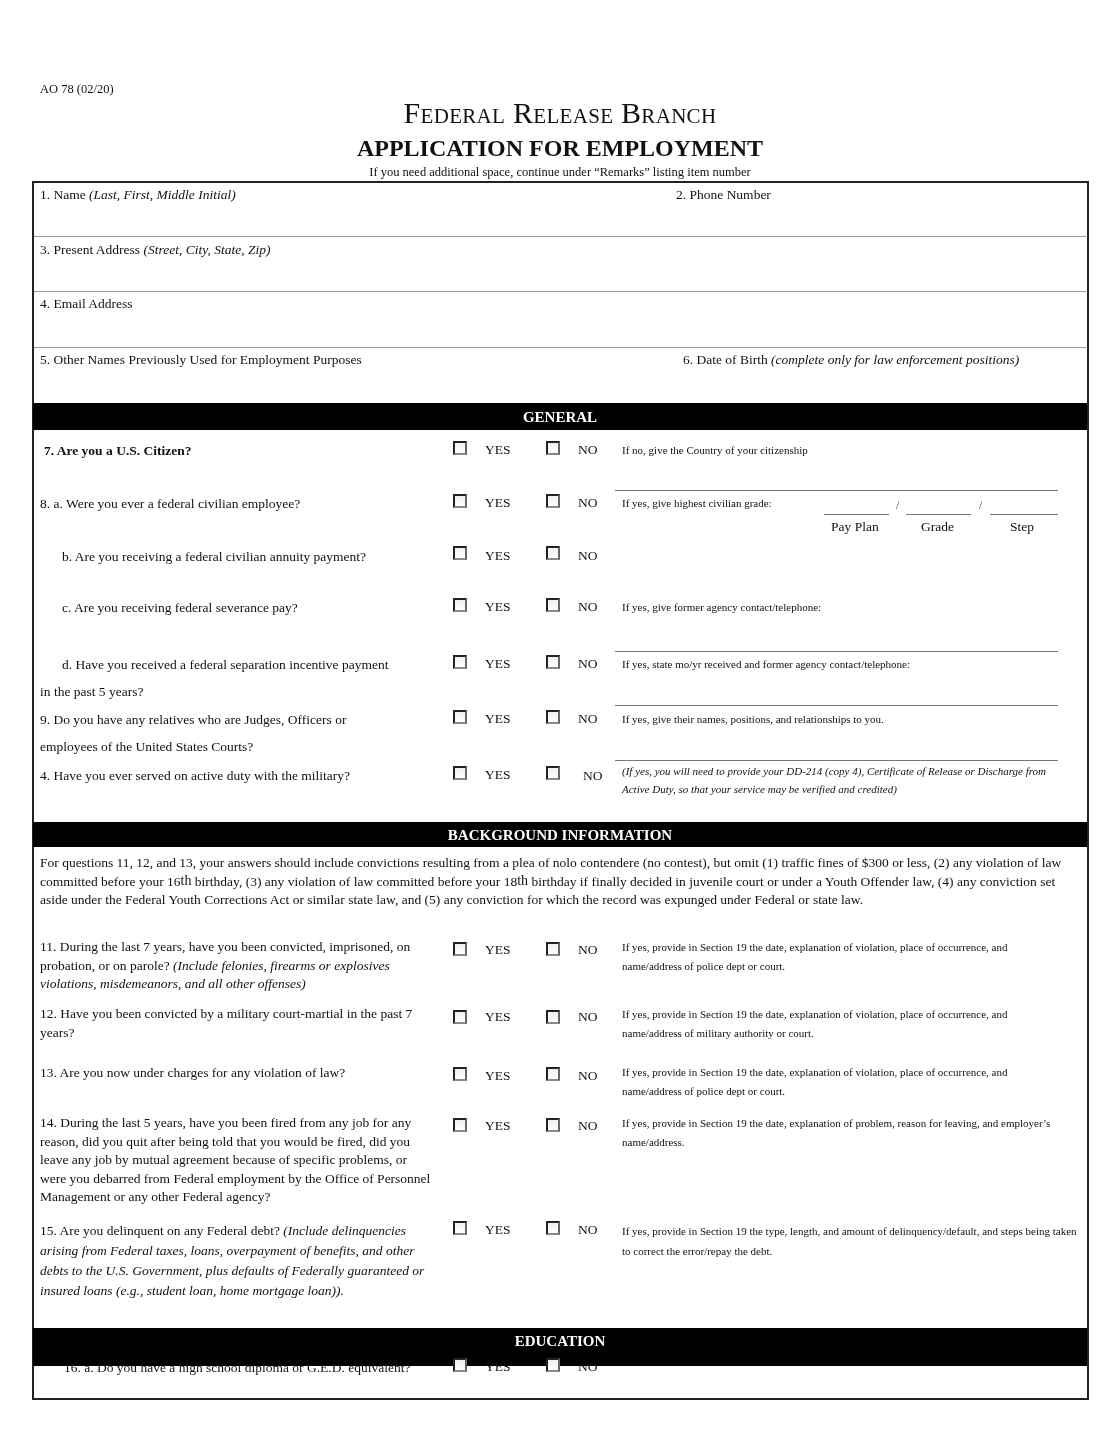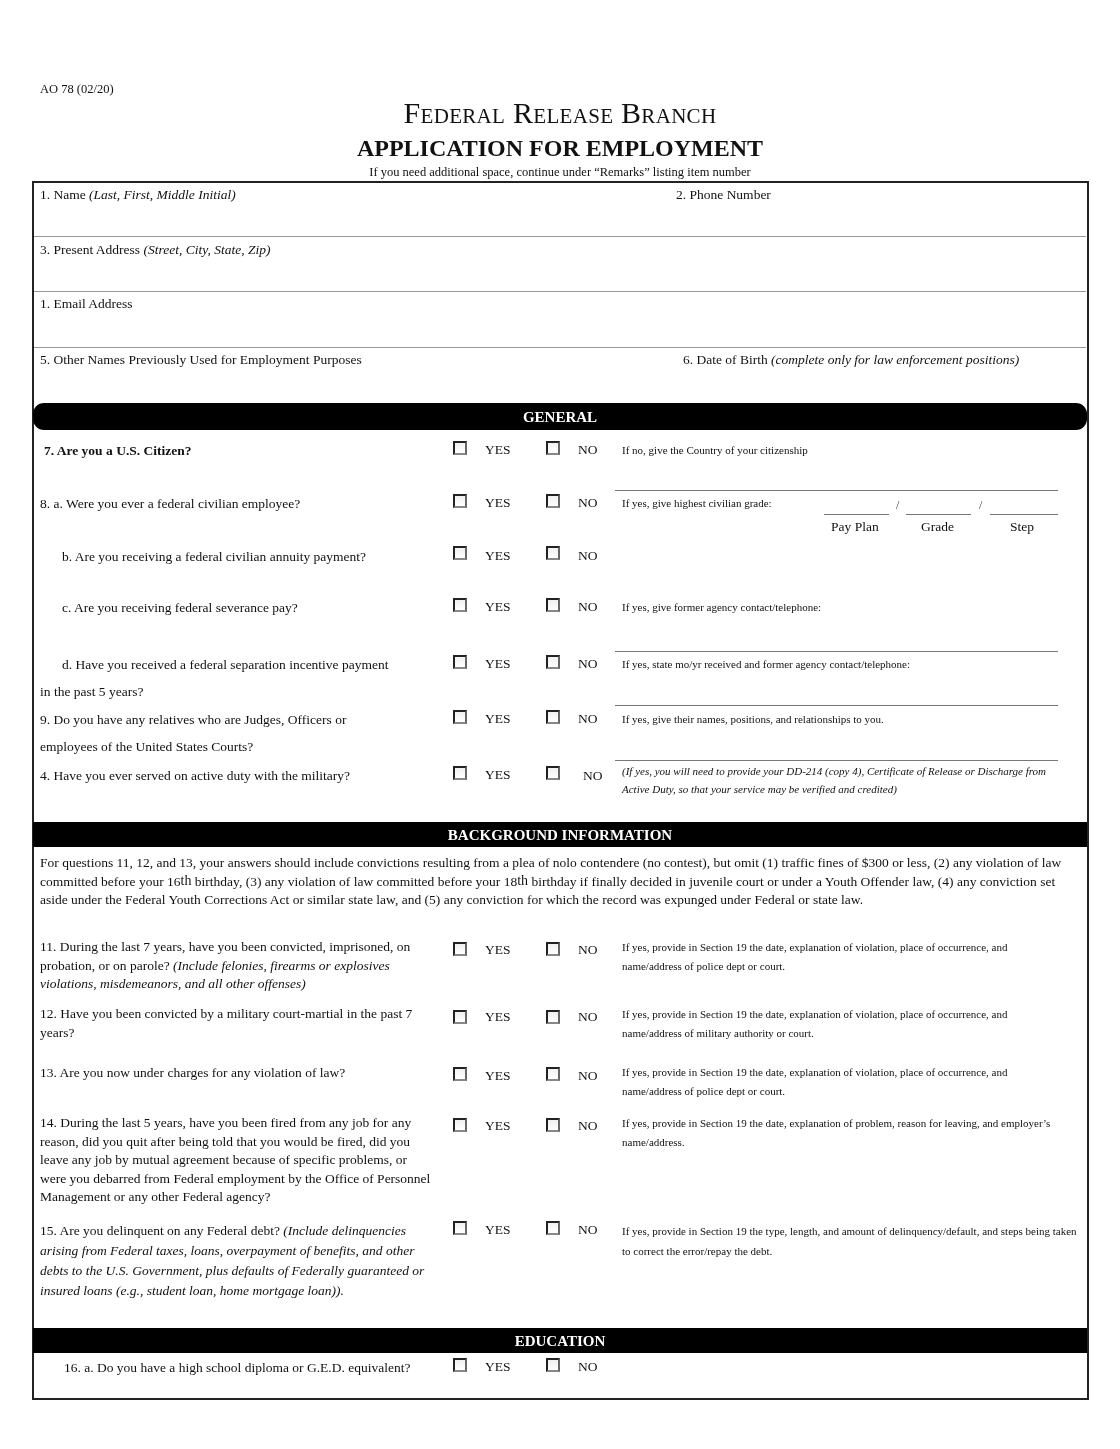--- a/index.html
+++ b/index.html
@@ -42,32 +42,32 @@
 <div class="field-label" style="left:676px;top:187px;">2.  Phone Number</div>
 <div class="abs" style="left:676px;top:206px;width:400px;height:28px;"></div>
 <div class="hline" style="left:34px;top:236px;width:1052px;"></div>
 
 <div class="field-label" style="left:40px;top:242px;">
   <span>3.  Present Address </span><i>(Street, City, State, Zip)</i>
 </div>
 <div class="abs" style="left:36px;top:261px;width:1045px;height:28px;"></div>
 <div class="hline" style="left:34px;top:291px;width:1052px;"></div>
 
-<div class="field-label" style="left:40px;top:296px;">1.  Email Address</div>
+<div class="field-label" style="left:40px;top:296px;">4.  Email Address</div>
 <div class="abs" style="left:36px;top:315px;width:1045px;height:28px;"></div>
 <div class="hline" style="left:34px;top:347px;width:1052px;"></div>
 
 <div class="field-label" style="left:40px;top:352px;">5.  Other Names Previously Used for Employment Purposes</div>
 <div class="abs" style="left:36px;top:371px;width:630px;height:28px;"></div>
 <div class="field-label" style="left:683px;top:352px;">
   <span>6.  Date of Birth </span><i>(complete only for law enforcement positions)</i>
 </div>
 <div class="abs" style="left:683px;top:371px;width:395px;height:28px;"></div>
 
-<div class="bar" style="top:403px;height:27px;line-height:28px;border-radius:11px;">GENERAL</div>
+<div class="bar" style="top:403px;height:27px;line-height:28px;">GENERAL</div>
 
 <div class="q" style="left:44px;top:441px;font-weight:bold;">7.  Are you a U.S. Citizen?</div>
 <div class="cb" style="left:453px;top:441px;"></div>
 <div class="opt" style="left:485px;top:442px;">YES</div>
 <div class="cb" style="left:546px;top:441px;"></div>
 <div class="opt" style="left:578px;top:442px;">NO</div>
 <div class="note" style="left:622px;top:441px;">If no, give the Country of your citizenship</div>
 <div class="uline" style="left:615px;top:490px;width:443px;"></div>
 
 <div class="q" style="left:40px;top:494px;">8.  a.  Were you ever a federal civilian employee?</div>
@@ -156,19 +156,19 @@
 <div class="opt" style="left:578px;top:1118px;">NO</div>
 <div class="note" style="left:622px;top:1114px;width:440px;line-height:18.5px;">If yes, provide in Section 19 the date, explanation of problem, reason for leaving, and employer’s name/address.</div>
 
 <div class="q" style="left:40px;top:1221px;width:395px;line-height:20px;"><span>15.  Are you delinquent on any Federal debt?  </span><i>(Include delinquencies arising from Federal taxes, loans, overpayment of benefits, and other debts to the U.S. Government, plus defaults of Federally guaranteed or insured loans (e.g., student loan, home mortgage loan)).</i></div>
 <div class="cb" style="left:453px;top:1221px;"></div>
 <div class="opt" style="left:485px;top:1222px;">YES</div>
 <div class="cb" style="left:546px;top:1221px;"></div>
 <div class="opt" style="left:578px;top:1222px;">NO</div>
 <div class="note" style="left:622px;top:1221px;width:460px;line-height:20px;">If yes, provide in Section 19 the type, length, and amount of delinquency/default, and steps being taken to correct the error/repay the debt.</div>
 
-<div class="bar" style="top:1328px;height:25px;line-height:27px;">EDUCATION</div>
+<div class="bar" style="top:1328px;height:38px;line-height:27px;">EDUCATION</div>
 
 <div class="q" style="left:40px;top:1358px;margin-left:24px;">16.  a.  Do you have a high school diploma or G.E.D. equivalent?</div>
 <div class="cb" style="left:453px;top:1358px;"></div>
 <div class="opt" style="left:485px;top:1359px;">YES</div>
 <div class="cb" style="left:546px;top:1358px;"></div>
 <div class="opt" style="left:578px;top:1359px;">NO</div>
 
 </body></html>

